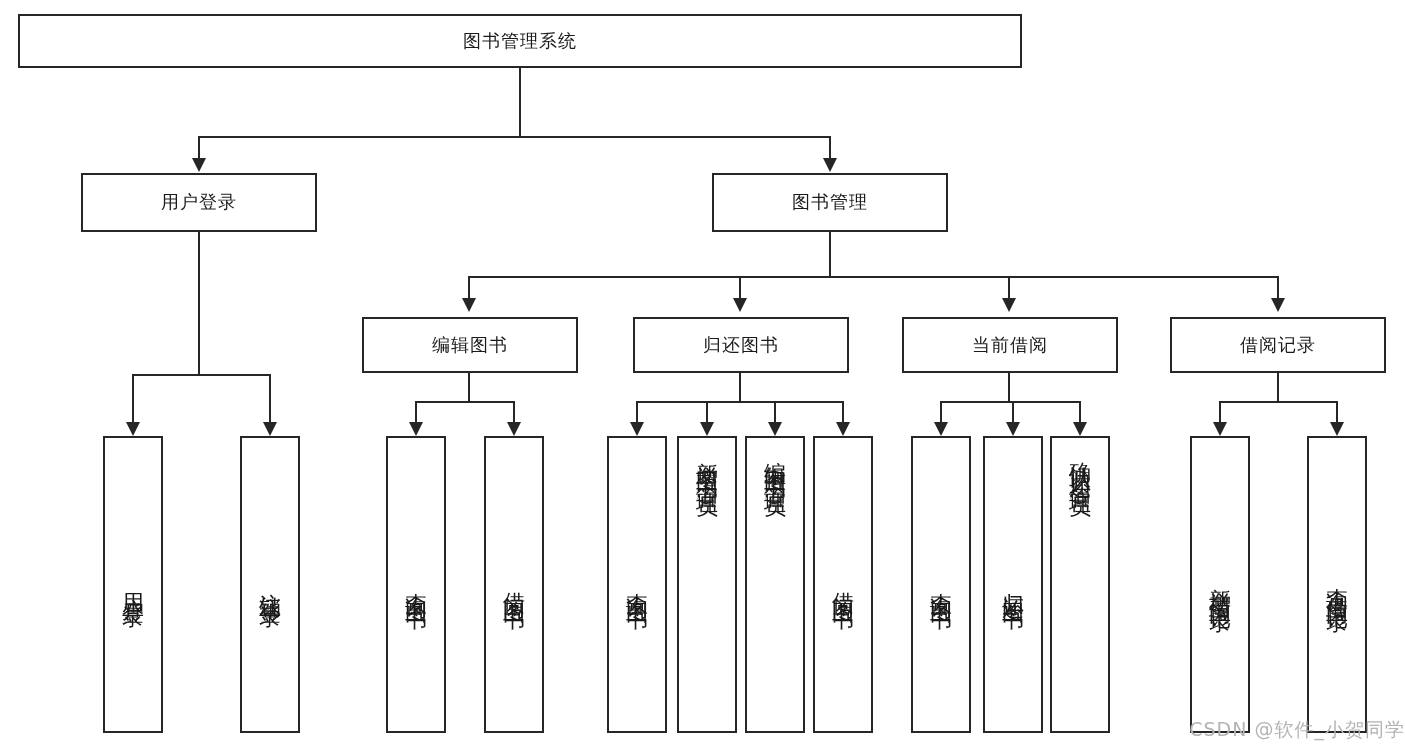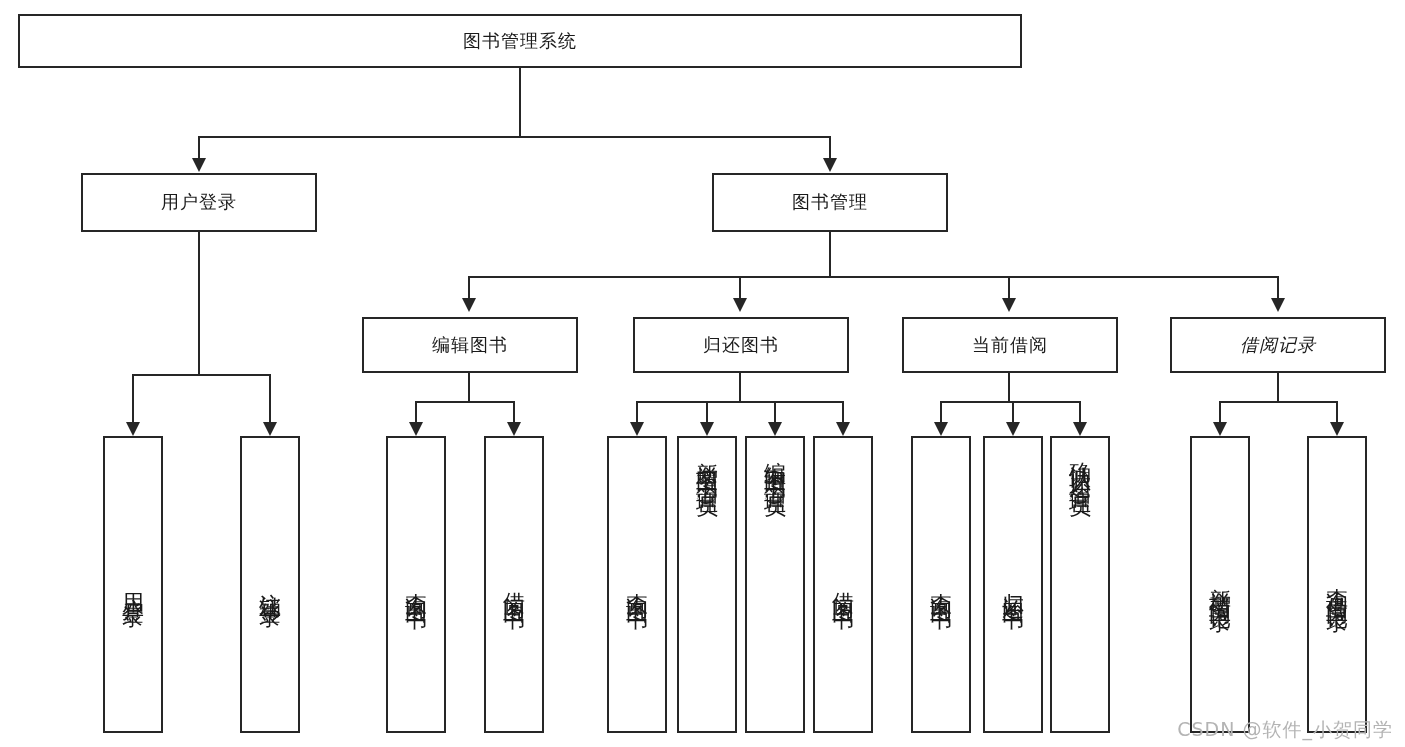--- a/index.html
+++ b/index.html
@@ -60,21 +60,21 @@
   .arrow {
     position: absolute;
     width: 0;
     height: 0;
     border-left: 7px solid transparent;
     border-right: 7px solid transparent;
     border-top: 14px solid #262626;
   }
   #watermark {
     position: absolute;
-    right: 12px;
+    right: 0;
     bottom: 4px;
     font-size: 19px;
     color: #b4b4b4;
     letter-spacing: 1px;
     white-space: nowrap;
     margin-left: 24px;
   }
 </style>
 </head>
 <body>
@@ -155,21 +155,21 @@
 
   <div class="node" style="left:362px; top:317px; width:216px; height:56px;">
     <span class="label">编辑图书</span>
   </div>
   <div class="node" style="left:633px; top:317px; width:216px; height:56px;">
     <span class="label">归还图书</span>
   </div>
   <div class="node" style="left:902px; top:317px; width:216px; height:56px;">
     <span class="label">当前借阅</span>
   </div>
-  <div class="node" style="left:1170px; top:317px; width:216px; height:56px;font-style:italic;">
+  <div class="node" style="left:1170px; top:317px; width:216px; height:56px;">
     <span class="label">借阅记录</span>
   </div>
 
   <div class="node vert" style="left:103px; top:436px; width:60px; height:297px;">
     <span class="label">用户登录</span>
   </div>
   <div class="node vert" style="left:240px; top:436px; width:60px; height:297px;">
     <span class="label">注销登录</span>
   </div>
 

